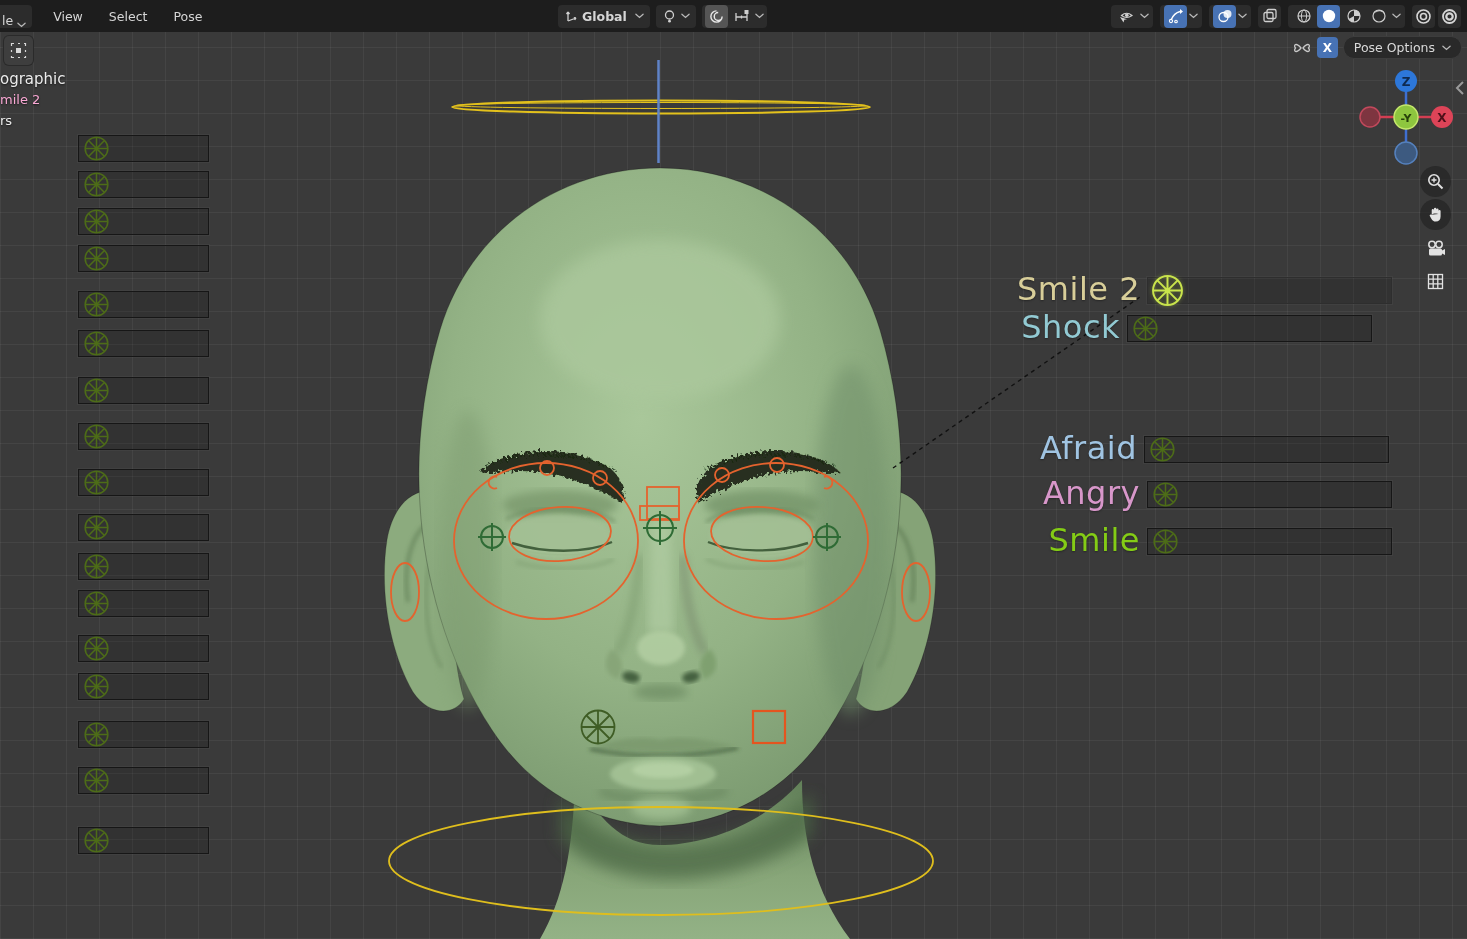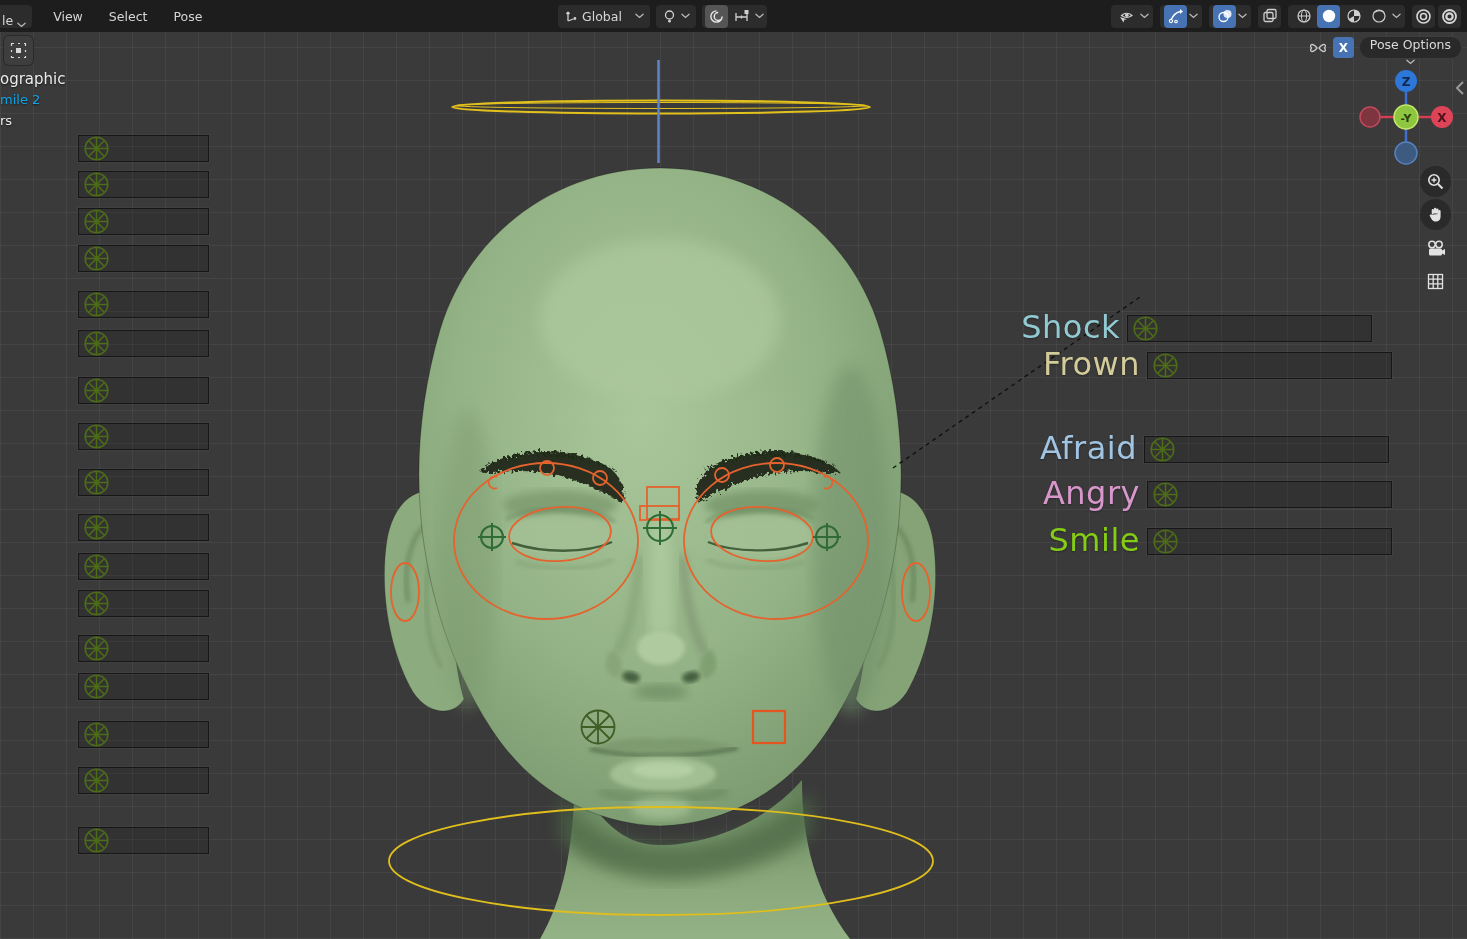--- a/index.html
+++ b/index.html
@@ -28,35 +28,35 @@
     background:#3e3e3e; border-radius:5px; display:flex; align-items:center; justify-content:center;
     box-shadow:0 0 0 1px #2a2a2a;
   }
   .right-tools { position:absolute; top:36px; right:5px; z-index:30; display:flex; align-items:center; gap:5px; }
   .xmirror-x {
     width:21px; height:21px; background:#4772b4; color:#fff; border-radius:4px;
     font-size:12px; display:flex; align-items:center; justify-content:center; font-weight:bold;
   }
   .pose-options {
     display:flex; align-items:center; gap:7px; background:#292929; border:1px solid #3d3d3d;
-    border-radius:11px; height:23px; padding:0 10px; color:#d9d9d9; font-size:12.5px;flex-direction:column;
+    border-radius:11px; height:23px; padding:0 10px; color:#d9d9d9; font-size:12.5px;
   }
   
   .viewport {
     position:absolute; left:0; top:32px; width:1467px; height:907px;
     background:
       repeating-linear-gradient(0deg, rgba(255,255,255,0.05) 0 1px, transparent 1px 33px),
       repeating-linear-gradient(90deg, rgba(255,255,255,0.05) 0 1px, transparent 1px 33px),
       #3a3a3a;
   }
   .scene-svg { position:absolute; left:0; top:0; width:1467px; height:939px; z-index:5; pointer-events:none; }
   
   .vp-text { position:absolute; z-index:20; color:#ececec; text-shadow:0 1px 2px rgba(0,0,0,.6); }
   .vp-line1 { left:0; top:70px; font-size:15px; }
-  .vp-line2 { left:0; top:92px; font-size:13px; color:#0ea5e9; }
+  .vp-line2 { left:0; top:92px; font-size:13px; color:#f9a8d4; }
   .vp-line3 { left:0; top:113px; font-size:13px; }
   
   .srow { position:absolute; z-index:18; height:27px; }
   .slabel {
     position:absolute; font-size:30px; letter-spacing:.5px; white-space:nowrap;
     text-shadow:0 1px 2px rgba(0,0,0,.35); top:50%; transform:translateY(-55%);
   }
   .sbox {
     position:absolute; height:27px; background:rgba(15,15,15,0.18);
     border:1px solid #161616; box-shadow:0 0 0 1px rgba(255,255,255,0.03);
@@ -100,21 +100,21 @@
       <span>le</span>
       <svg class="chev">
           <use href="#chev-sym"></use>
         </svg>
     </div>
     <div class="menu-item">View</div>
     <div class="menu-item">Select</div>
     <div class="menu-item">Pose</div>
 
     <div style="position:absolute; left:558px; display:flex; align-items:center; gap:6px;">
-      <div class="hdr-btn" style="width:92px;">
+      <div class="hdr-btn" style="width:92px;font-weight:bold;">
         <svg width="14" height="14" viewBox="0 0 14 14">
           <g stroke="#d0d0d0" stroke-width="1.3" fill="none">
             <path d="M4 12 V3 M4 3 L2.5 5 M4 3 L5.5 5"></path>
             <path d="M4 12 L12 9 M12 9 L9.8 8.6 M12 9 L10.6 10.9"></path>
           </g>
         </svg>
         <span>Global</span>
         <svg class="chev" style="margin-left:auto">
             <use href="#chev-sym"></use>
           </svg>
@@ -539,30 +539,30 @@
       </div>
     </div>
   <div class="srow lrow" style="top:827px">
       <div class="sbox">
         <svg class="wheel">
           <use href="#wheel-sym"></use>
         </svg>
       </div>
     </div>
 
+  <div class="srow rrow" style="left:900px; top:277px; width:492px;">
+      <span class="slabel" style="color: rgb(216, 206, 153);">Smile 2</span>
+      <div class="sbox" style="border-color:#2e2e2e;">
+        <svg class="wheel big">
+          <use href="#wheel-sym"></use>
+        </svg>
+      </div>
+    </div>
   <div class="srow rrow" style="left:880px; top:315px; width:492px;">
       <span class="slabel" style="color: rgb(146, 202, 211);">Shock</span>
-      <div class="sbox">
-        <svg class="wheel">
-          <use href="#wheel-sym"></use>
-        </svg>
-      </div>
-    </div>
-  <div class="srow rrow" style="left:900px; top:352px; width:492px;">
-      <span class="slabel" style="color: rgb(211, 203, 153);">Frown</span>
       <div class="sbox">
         <svg class="wheel">
           <use href="#wheel-sym"></use>
         </svg>
       </div>
     </div>
   <div class="srow rrow" style="left:900px; top:436px; width:489px;">
       <span class="slabel" style="color: rgb(160, 196, 226);">Afraid</span>
       <div class="sbox">
         <svg class="wheel">

